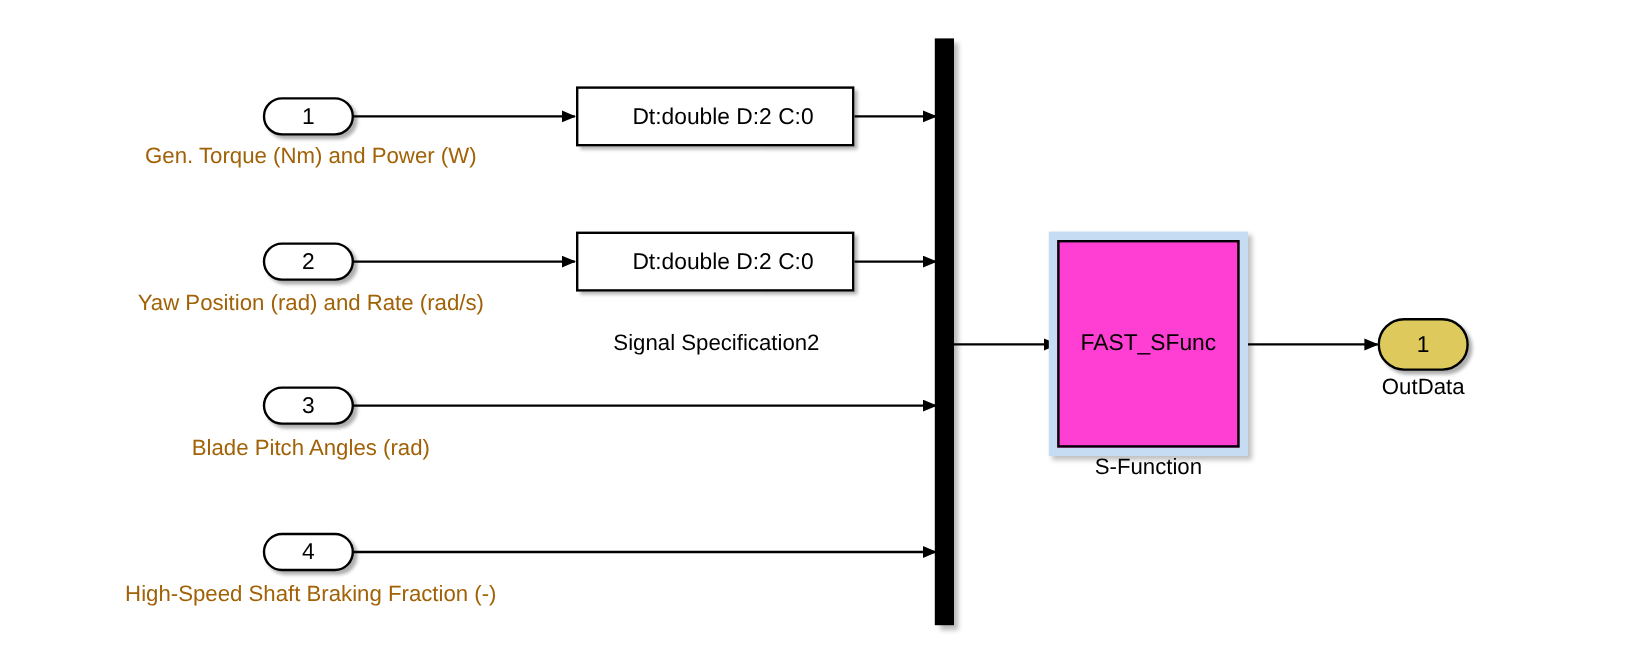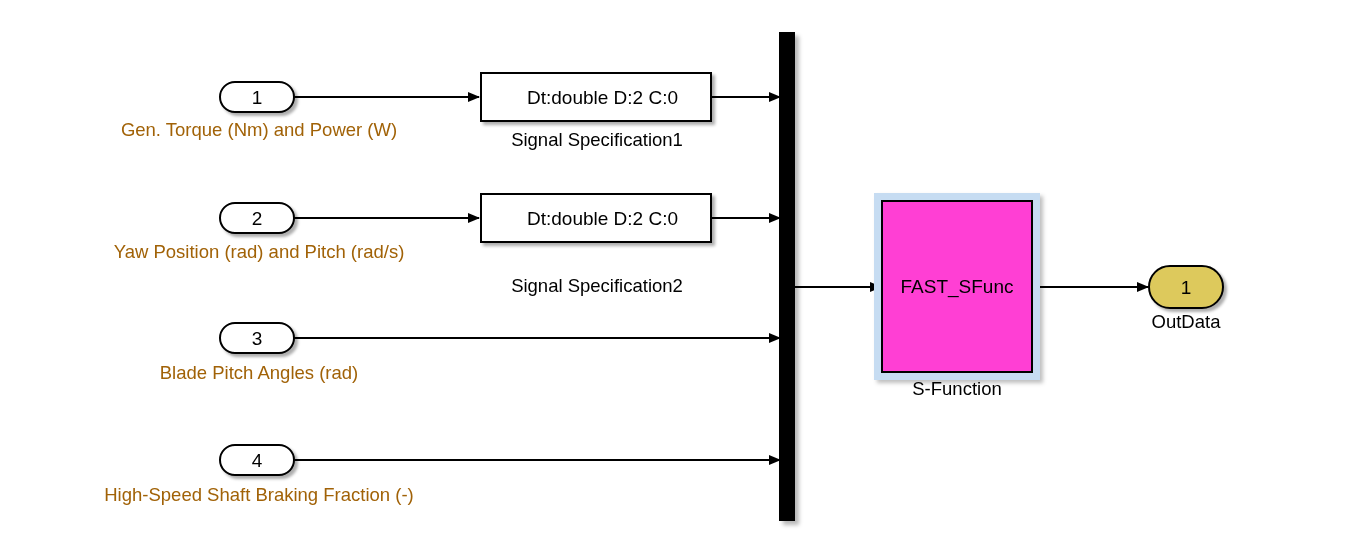--- a/index.html
+++ b/index.html
@@ -150,26 +150,25 @@
   </svg>
 
   <div class="node" style="left:219px; top:81px;">
     <div class="port inport">1</div>
   </div>
   <div class="caption center" style="left:259px; top:121px;">Gen. Torque (Nm) and Power (W)</div>
 
   <div class="node" style="left:480px; top:72px;">
     <div class="specblock">Dt:double D:2 C:0</div>
   </div>
-  <div class="blockcaption" style="left:597px; top:131px;">Signal Specification1</div>
 
   <div class="node" style="left:219px; top:202px;">
     <div class="port inport">2</div>
   </div>
-  <div class="caption center" style="left:259px; top:243px;">Yaw Position (rad) and Pitch (rad/s)</div>
+  <div class="caption center" style="left:259px; top:243px;">Yaw Position (rad) and Rate (rad/s)</div>
 
   <div class="node" style="left:480px; top:193px;">
     <div class="specblock">Dt:double D:2 C:0</div>
   </div>
   <div class="blockcaption" style="left:597px; top:253px;margin-top:24px;">Signal Specification2</div>
 
   <div class="node" style="left:219px; top:322px;">
     <div class="port inport">3</div>
   </div>
   <div class="caption center" style="left:259px; top:364px;">Blade Pitch Angles (rad)</div>

